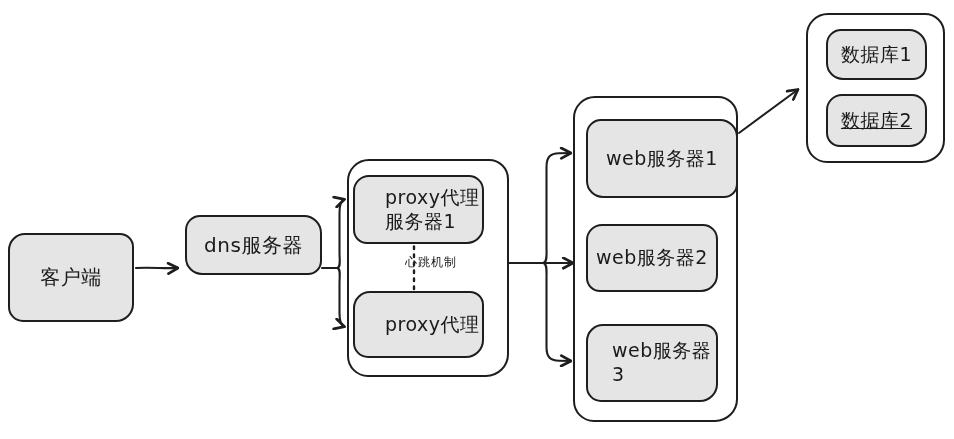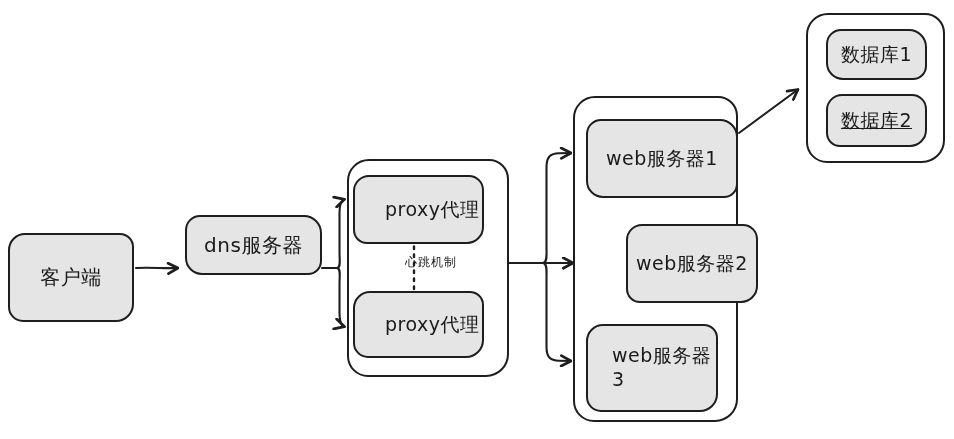--- a/index.html
+++ b/index.html
@@ -81,35 +81,36 @@
   <div class="box r1" style="left:8px; top:233px; width:126px; height:89px;">
     <span>客户端</span>
   </div>
 
   <div class="box r2" style="left:185px; top:215px; width:137px; height:60px;">
     <span>dns服务器</span>
   </div>
 
   <div class="box r3 multiline" style="left:353px; top:175px; width:131px; height:69px;">
     <span>proxy代理</span>
+    <span>服务器1</span>
   </div>
 
   <div class="box r1 multiline" style="left:353px; top:291px; width:131px; height:67px;">
     <span>proxy代理</span>
   </div>
 
   <div class="box r2" style="left:586px; top:119px; width:152px; height:79px; font-size:19px;">
     <span>web服务器1</span>
   </div>
 
-  <div class="box r3" style="left:586px; top:224px; width:132px; height:79px; font-size:19px;margin-left:40px;">
+  <div class="box r3" style="left:586px; top:224px; width:132px; height:68px; font-size:19px;">
     <span>web服务器2</span>
   </div>
 
-  <div class="box r1" style="left:586px; top:324px; width:132px; height:88px; font-size:19px;padding-left:24px;">
+  <div class="box r1" style="left:586px; top:324px; width:132px; height:78px; font-size:19px;padding-left:24px;">
     <span>web服务器3</span>
   </div>
 
   <div class="box r2" style="left:826px; top:29px; width:101px; height:51px; font-size:19px;">
     <span>数据库1</span>
   </div>
 
   <div class="box r3" style="left:826px; top:94px; width:101px; height:53px; font-size:19px;text-decoration:underline;">
     <span>数据库2</span>
   </div>

